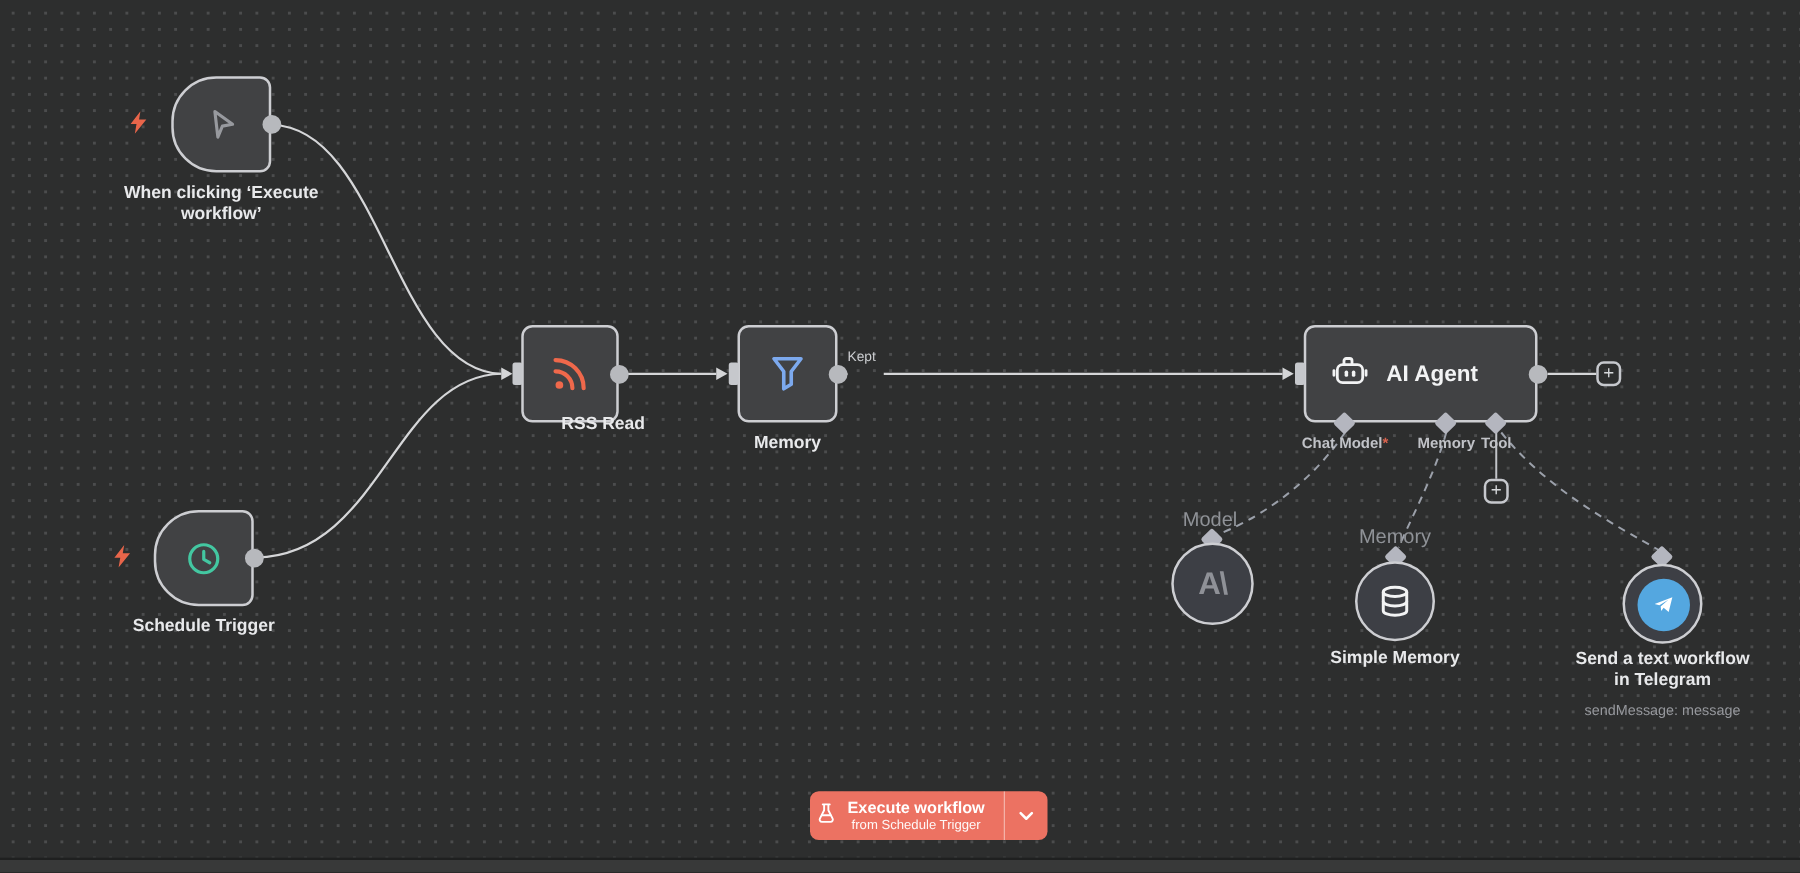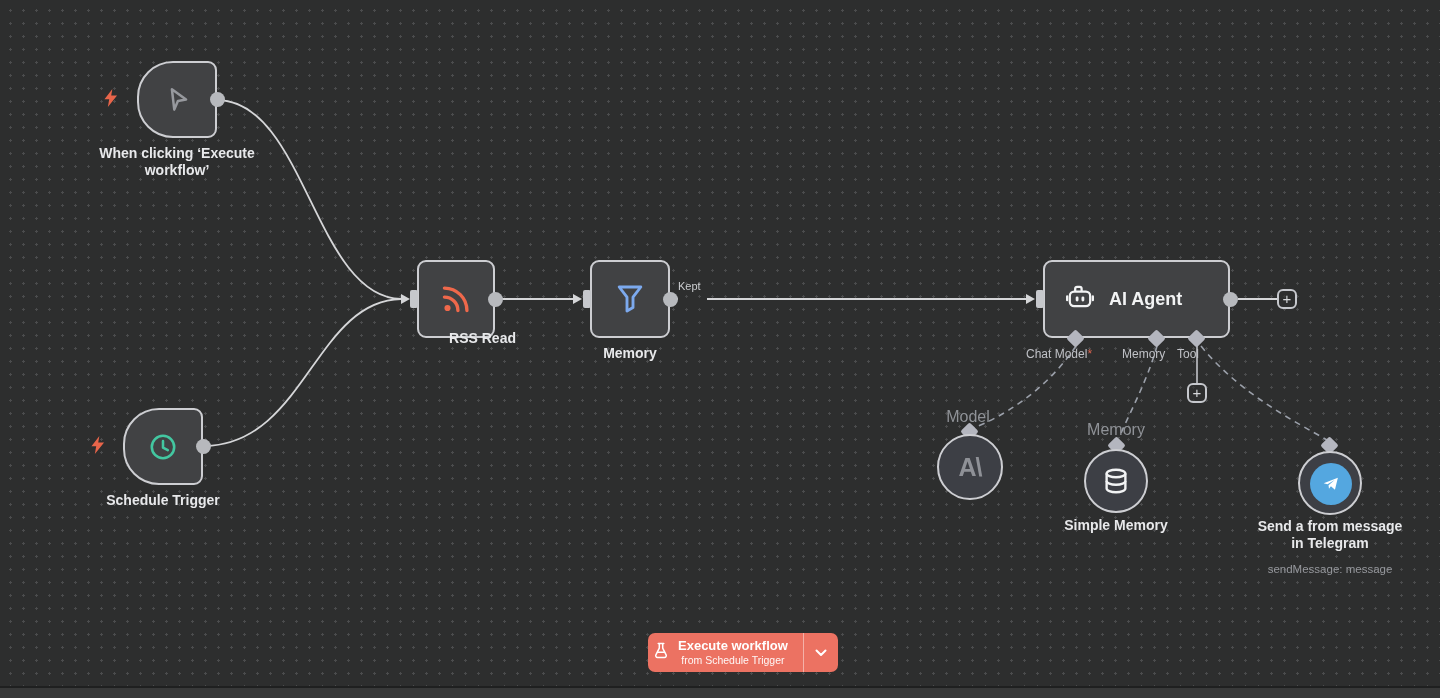--- a/index.html
+++ b/index.html
@@ -17,21 +17,21 @@
   .node.square{width:78px;height:78px;border-radius:9px;}
   .node.wide{width:187px;height:78px;border-radius:9px;display:flex;align-items:center;padding-left:20px;gap:14px;}
   .node.round{width:66px;height:66px;border-radius:50%;background:#3d3f45;}
   .node-icon-center{position:absolute;left:0;top:0;right:0;bottom:0;display:flex;align-items:center;justify-content:center;}
   .node-label{position:absolute;text-align:center;color:#e8e9eb;font-size:14px;font-weight:600;line-height:17px;}
   .node-sublabel{position:absolute;text-align:center;color:#96989d;font-size:11.5px;font-weight:400;}
   .ai-title{color:#f2f3f4;font-size:18px;font-weight:600;}
   .out-port{position:absolute;width:15px;height:15px;border-radius:50%;background:#b7b9bd;}
   .in-port{position:absolute;width:8px;height:18px;border-radius:2px;background:#c6c8cc;}
   .diamond{position:absolute;width:13px;height:13px;background:#b4b6bf;transform:rotate(45deg);border-radius:2px;}
-  .port-label{position:absolute;color:#c0c2c7;font-size:12px;}
+  .port-label{position:absolute;color:#c0c2c7;font-size:12px;text-align:center;font-weight:bold;}
   .port-label-sm{position:absolute;color:#8f9297;font-size:16px;text-align:center;}
   .req{color:#d9634e;}
   .kept-label{position:absolute;left:678px;top:280px;color:#ccced1;font-size:11px;}
   .plus-btn{
     position:absolute;width:20px;height:20px;border:2px solid #c6c8cd;border-radius:6px;
     color:#d6d8db;font-size:15px;line-height:15px;text-align:center;background:rgba(45,46,46,.6);
     font-weight:400;cursor:pointer;
   }
   .bolt{position:absolute;width:16px;height:18px;}
   .tg-circle{position:absolute;left:10px;top:10px;width:42px;height:42px;border-radius:50%;
@@ -178,21 +178,21 @@
   <div class="node-label" style="left:1046px;top:517px;width:140px;">Simple Memory</div>
 
   <div class="diamond" style="left:1323px;top:439px;"></div>
   <div class="node round" style="left:1298px;top:451px;width:64px;height:64px;">
     <div class="tg-circle">
       <svg width="22" height="22" viewBox="0 0 24 24">
         <path d="M4,11.2 L19.5,5.2 L16.3,18.2 L11.9,14.5 L9.8,17.2 L9.3,13.3 L16,7.5 L8.2,12.3 Z" fill="#ffffff"></path>
       </svg>
     </div>
   </div>
-  <div class="node-label" style="left:1255px;top:518px;width:150px;">Send a from message in Telegram</div>
+  <div class="node-label" style="left:1255px;top:518px;width:150px;">Send a text workflow in Telegram</div>
   <div class="node-sublabel" style="left:1255px;top:563px;width:150px;">sendMessage: message</div>
 
   <div class="exec-btn">
     <div class="exec-main">
       <span>
         <svg width="16" height="17" viewBox="0 0 16 17">
           <path d="M5.2,1.5 h5.6 M6.3,1.5 V6.2 L2.9,12.9 a1.8,1.8 0 0 0 1.6,2.6 h7 a1.8,1.8 0 0 0 1.6,-2.6 L9.7,6.2 V1.5" fill="none" stroke="#ffffff" stroke-width="1.5" stroke-linecap="round" stroke-linejoin="round"></path>
           <path d="M4.6,10.2 h6.8" stroke="#ffffff" stroke-width="1.5" stroke-linecap="round"></path>
         </svg>
       </span>

